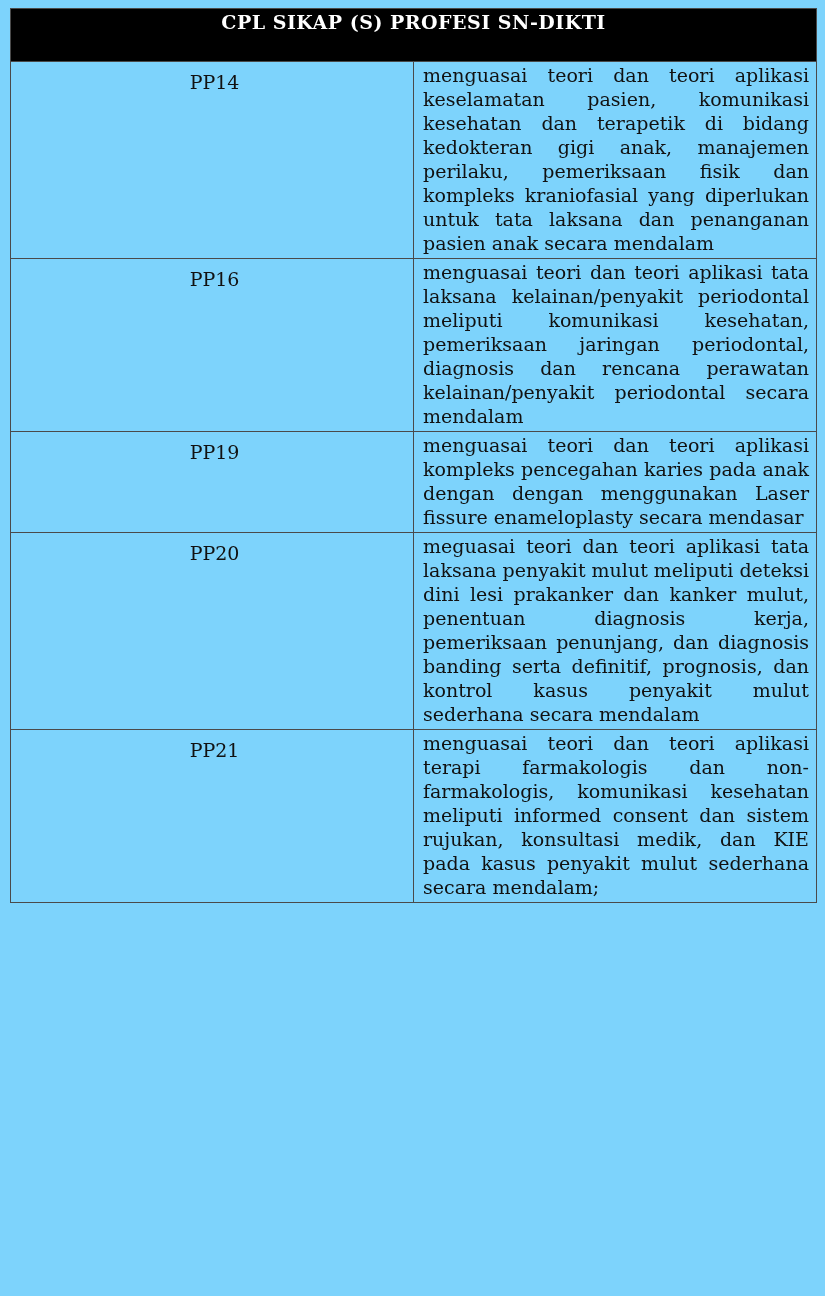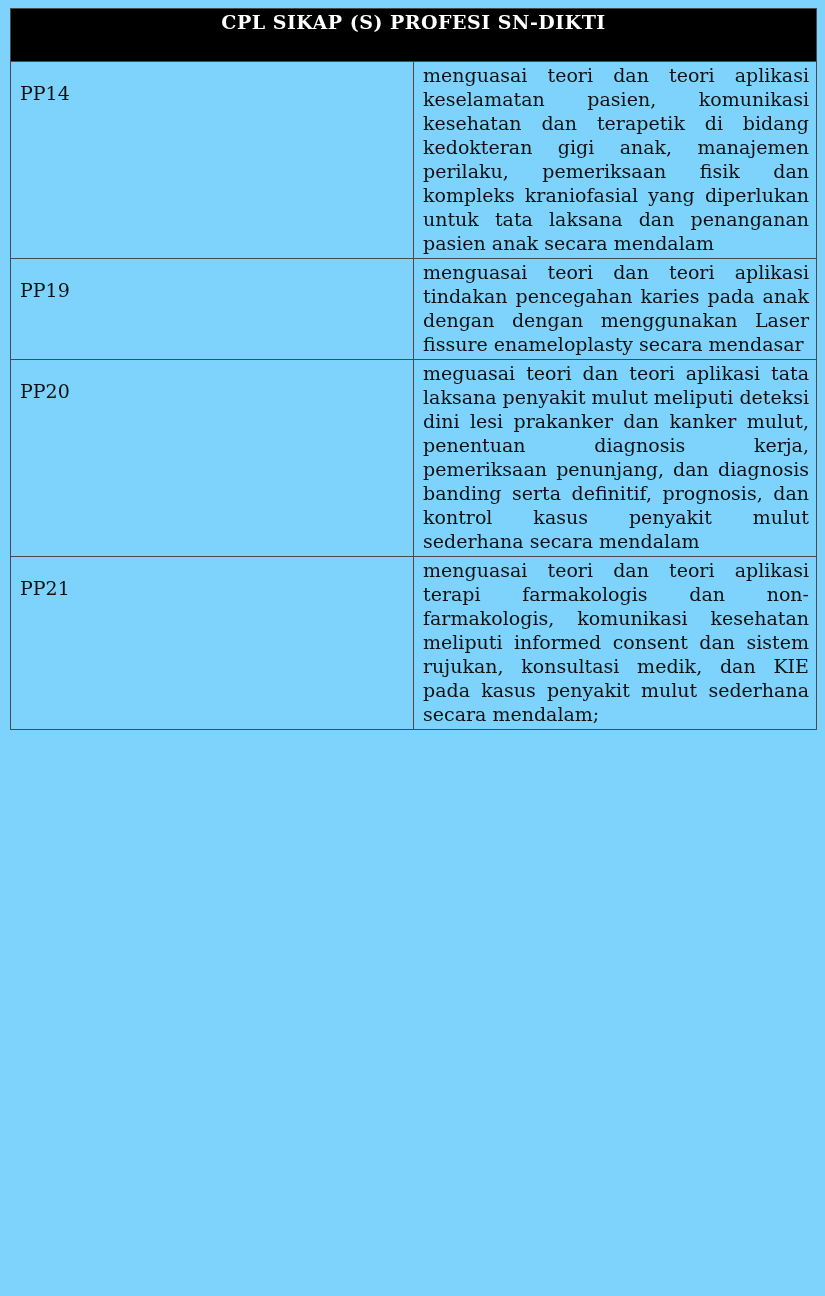--- a/index.html
+++ b/index.html
@@ -36,21 +36,22 @@
     height: 50px;
     text-align: center;
     vertical-align: middle;
     font-size: 21px;
     font-weight: bold;
     letter-spacing: 0.5px;
     border: 1px solid #000000;
   }
   td.code-cell {
     width: 100px;
-    padding: 19px 4px 2px 9px;
+    padding: 8px 4px 2px 9px;
+    text-align: center;
   }
   td.desc-cell {
     padding: 1px 7px 3px 9px;
     text-align: justify;
     text-justify: inter-word;
   }
   tr.row-extra-space td {
     padding-bottom: 28px;
   }
 </style>
@@ -63,22 +64,26 @@
       <tr>
         <th class="table-title" colspan="2">CPL SIKAP (S) PROFESI SN-DIKTI</th>
       </tr>
     </thead>
     <tbody>
       <tr>
         <td class="code-cell">PP14</td>
         <td class="desc-cell">menguasai teori dan teori aplikasi keselamatan pasien, komunikasi kesehatan dan terapetik di bidang kedokteran gigi anak, manajemen perilaku, pemeriksaan fisik dan kompleks kraniofasial yang diperlukan untuk tata laksana dan penanganan pasien anak secara mendalam</td>
       </tr>
       <tr>
+        <td class="code-cell">PP16</td>
+        <td class="desc-cell">menguasai teori dan teori aplikasi tata laksana kelainan/penyakit periodontal meliputi komunikasi kesehatan, pemeriksaan jaringan periodontal, diagnosis dan rencana perawatan kelainan/penyakit periodontal secara mendalam</td>
+      </tr>
+      <tr>
         <td class="code-cell">PP19</td>
-        <td class="desc-cell">menguasai teori dan teori aplikasi tindakan pencegahan karies pada anak dengan dengan menggunakan Laser fissure enameloplasty secara mendasar</td>
+        <td class="desc-cell">menguasai teori dan teori aplikasi kompleks pencegahan karies pada anak dengan dengan menggunakan Laser fissure enameloplasty secara mendasar</td>
       </tr>
       <tr>
         <td class="code-cell">PP20</td>
         <td class="desc-cell">meguasai teori dan teori aplikasi tata laksana penyakit mulut meliputi deteksi dini lesi prakanker dan kanker mulut, penentuan diagnosis kerja, pemeriksaan penunjang, dan diagnosis banding serta definitif, prognosis, dan kontrol kasus penyakit mulut sederhana secara mendalam</td>
       </tr>
       <tr>
         <td class="code-cell">PP21</td>
         <td class="desc-cell">menguasai teori dan teori aplikasi terapi farmakologis dan non-farmakologis, komunikasi kesehatan meliputi informed consent dan sistem rujukan, konsultasi medik, dan KIE pada kasus penyakit mulut sederhana secara mendalam;</td>
       </tr>
 

